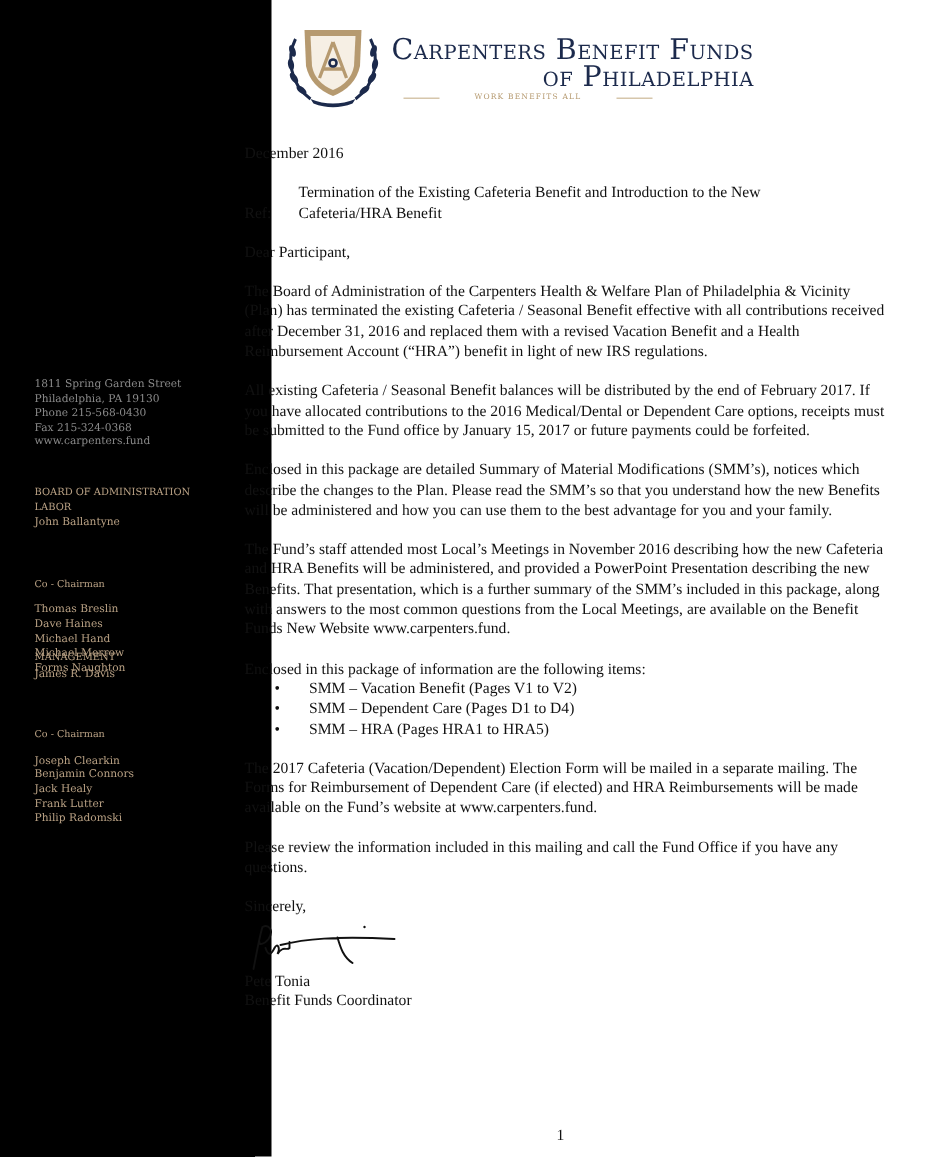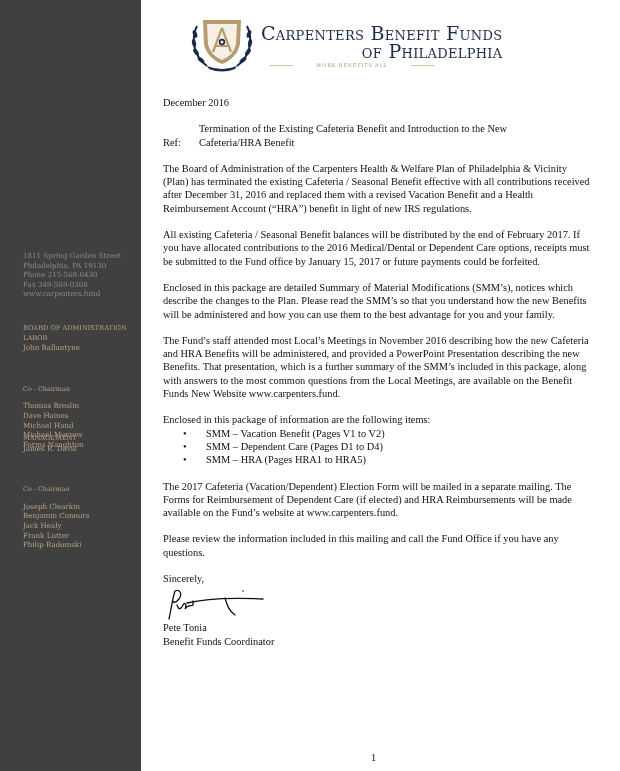--- a/index.html
+++ b/index.html
@@ -1,17 +1,17 @@
 <!DOCTYPE html>
 <html><head>
 <meta charset="utf-8">
 <style>
   html, body { margin:0; padding:0; }
   body { width:620px; height:771px; background:#ffffff; position:relative; overflow:hidden; font-family:"Liberation Serif", serif; color:#111; }
-  .sidebar { position:absolute; left:0; top:0; width:141px; height:771px; background:#404040; }
+  .sidebar { position:absolute; left:0; top:0; width:141px; height:771px; background:#000000;padding-left:40px; }
   .side-block { position:absolute; left:23px; font-family:"DejaVu Serif", serif; font-size:7.1px; line-height:9.6px; }
   .side-block div { white-space:nowrap; }
   .addr { top:251px; color:#8a8a8a; }
   .gold { color:#b9a184; }
   .side-head { font-size:6.6px; letter-spacing:0; }
   .side-sub { font-size:6.4px;margin-top:32px; }
   .gap { height:7px; }
 
   .logo { position:absolute; left:189px; top:14px; width:300px; height:62px; }
   .logo-title { position:absolute; left:72px; top:10px; font-family:"DejaVu Serif", serif; color:#1c2a4c; font-size:19px; line-height:18px; font-weight:normal; letter-spacing:0.3px; font-variant:small-caps; white-space:nowrap;text-align:right; }
@@ -32,21 +32,21 @@
   .page-num { position:absolute; left:371px; top:752px; font-size:10.4px; }
 </style>
 </head>
 <body>
 
 <div class="sidebar">
   <div class="side-block addr">
     <div>1811 Spring Garden Street</div>
     <div>Philadelphia, PA 19130</div>
     <div>Phone 215-568-0430</div>
-    <div>Fax 349-569-0368</div>
+    <div>Fax 215-324-0368</div>
     <div>www.carpenters.fund</div>
   </div>
 
   <div class="side-block gold" style="top:324px;">
     <div class="side-head">BOARD OF ADMINISTRATION</div>
     <div class="side-head">LABOR</div>
     <div>John Ballantyne</div>
     <div class="side-sub">Co - Chairman</div>
     <div class="gap"></div>
     <div>Thomas Breslin</div>
@@ -104,20 +104,21 @@
   <p>December 2016</p>
 
   <div class="ref">
     <div class="ref-label">Ref:</div>
     <div class="ref-lines">
       <div>Termination of the Existing Cafeteria Benefit and Introduction to the New</div>
       <div>Cafeteria/HRA Benefit</div>
     </div>
   </div>
 
+  <p class="blk">Dear Participant,</p>
   <p class="blk">The Board of Administration of the Carpenters Health &amp; Welfare Plan of Philadelphia &amp; Vicinity (Plan) has terminated the existing Cafeteria / Seasonal Benefit effective with all contributions received after December 31, 2016 and replaced them with a revised Vacation Benefit and a Health Reimbursement Account (“HRA”) benefit in light of new IRS regulations.</p>
   <p class="blk">All existing Cafeteria / Seasonal Benefit balances will be distributed by the end of February 2017.  If you have allocated contributions to the 2016 Medical/Dental or Dependent Care options, receipts must be submitted to the Fund office by January 15, 2017 or future payments could be forfeited.</p>
   <p class="blk">Enclosed in this package are detailed Summary of Material Modifications (SMM’s), notices which describe the changes to the Plan. Please read the SMM’s so that you understand how the new Benefits will be administered and how you can use them to the best advantage for you and your family.</p>
   <p class="blk">The Fund’s staff attended most Local’s Meetings in November 2016 describing how the new Cafeteria and HRA Benefits will be administered, and provided a PowerPoint Presentation describing the new Benefits. That presentation, which is a further summary of the SMM’s included in this package, along with answers to the most common questions from the Local Meetings, are available on the Benefit Funds New Website www.carpenters.fund.</p>
 
   <p class="blk">Enclosed in this package of information are the following items:</p>
   <ul class="bullets">
     <li>SMM – Vacation Benefit (Pages V1 to V2)</li>
     <li>SMM – Dependent Care (Pages D1 to D4)</li>
     <li>SMM – HRA (Pages HRA1 to HRA5)</li>

